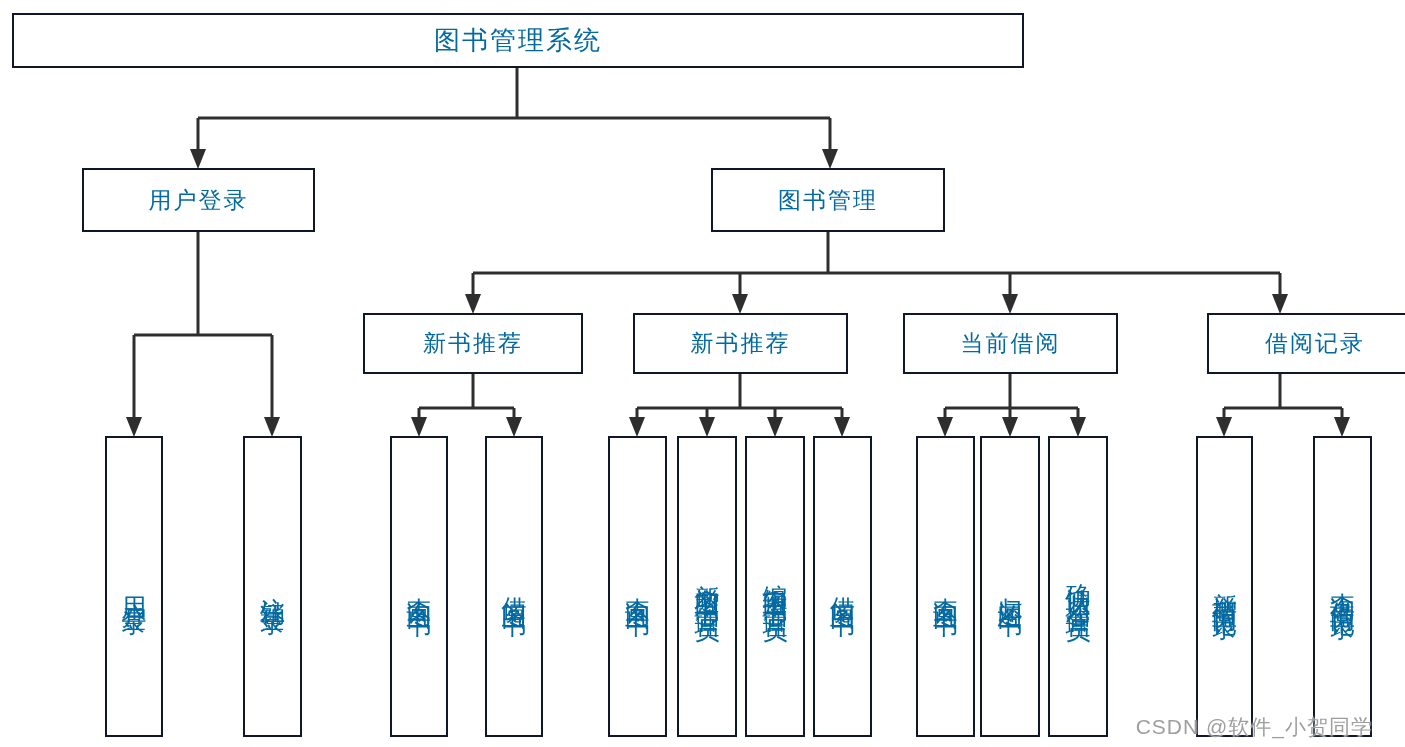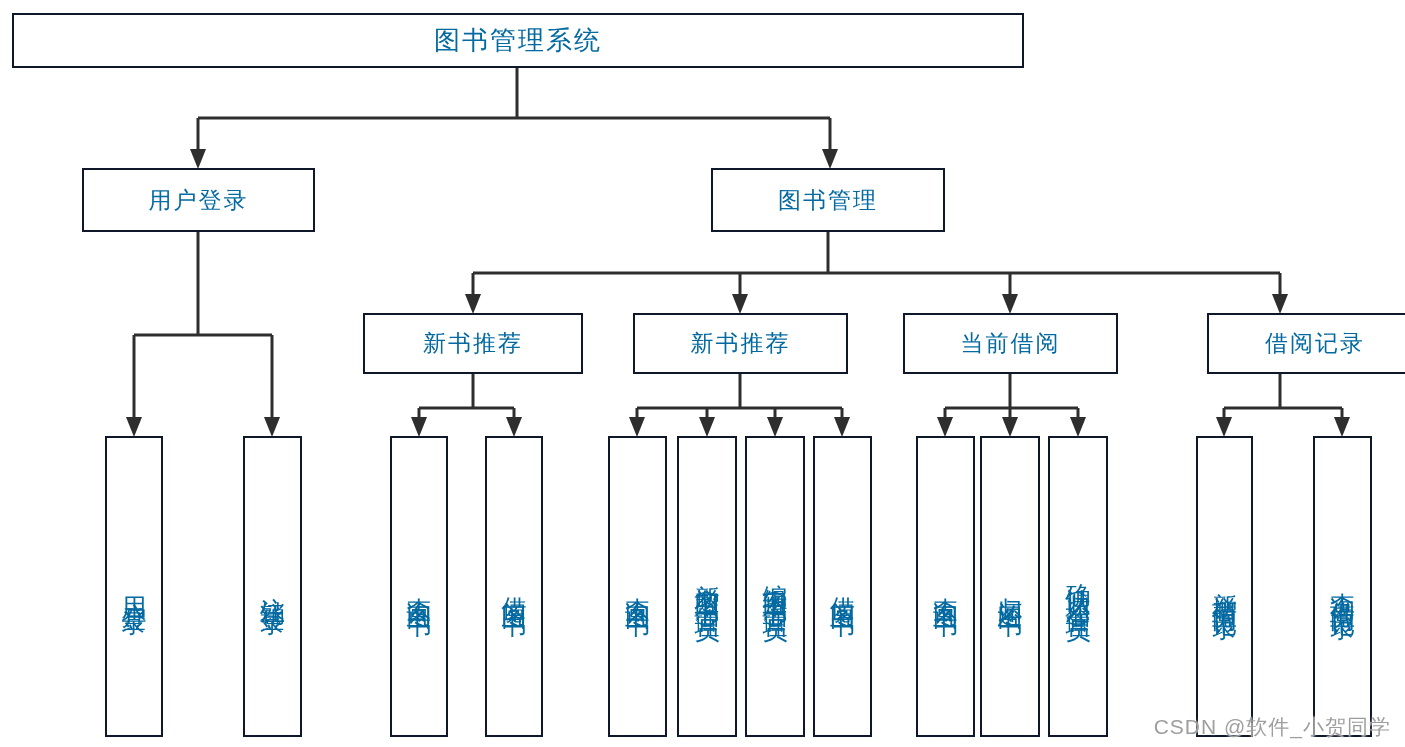--- a/index.html
+++ b/index.html
@@ -33,21 +33,21 @@
   .vnode { font-size: 25px; }
   .vnode span {
     writing-mode: vertical-rl;
     text-orientation: mixed;
     letter-spacing: 5px;
     line-height: 1;
     white-space: nowrap;
   }
   .watermark {
     position: absolute;
-    right: 14px;
+    right: 32px;
     bottom: 6px;
     font-size: 21px;
     color: #9e9e9e;
     letter-spacing: 1px;
     text-shadow: 0 0 3px #ffffff;
     z-index: 5;
   }
 </style>
 </head>
 <body>

